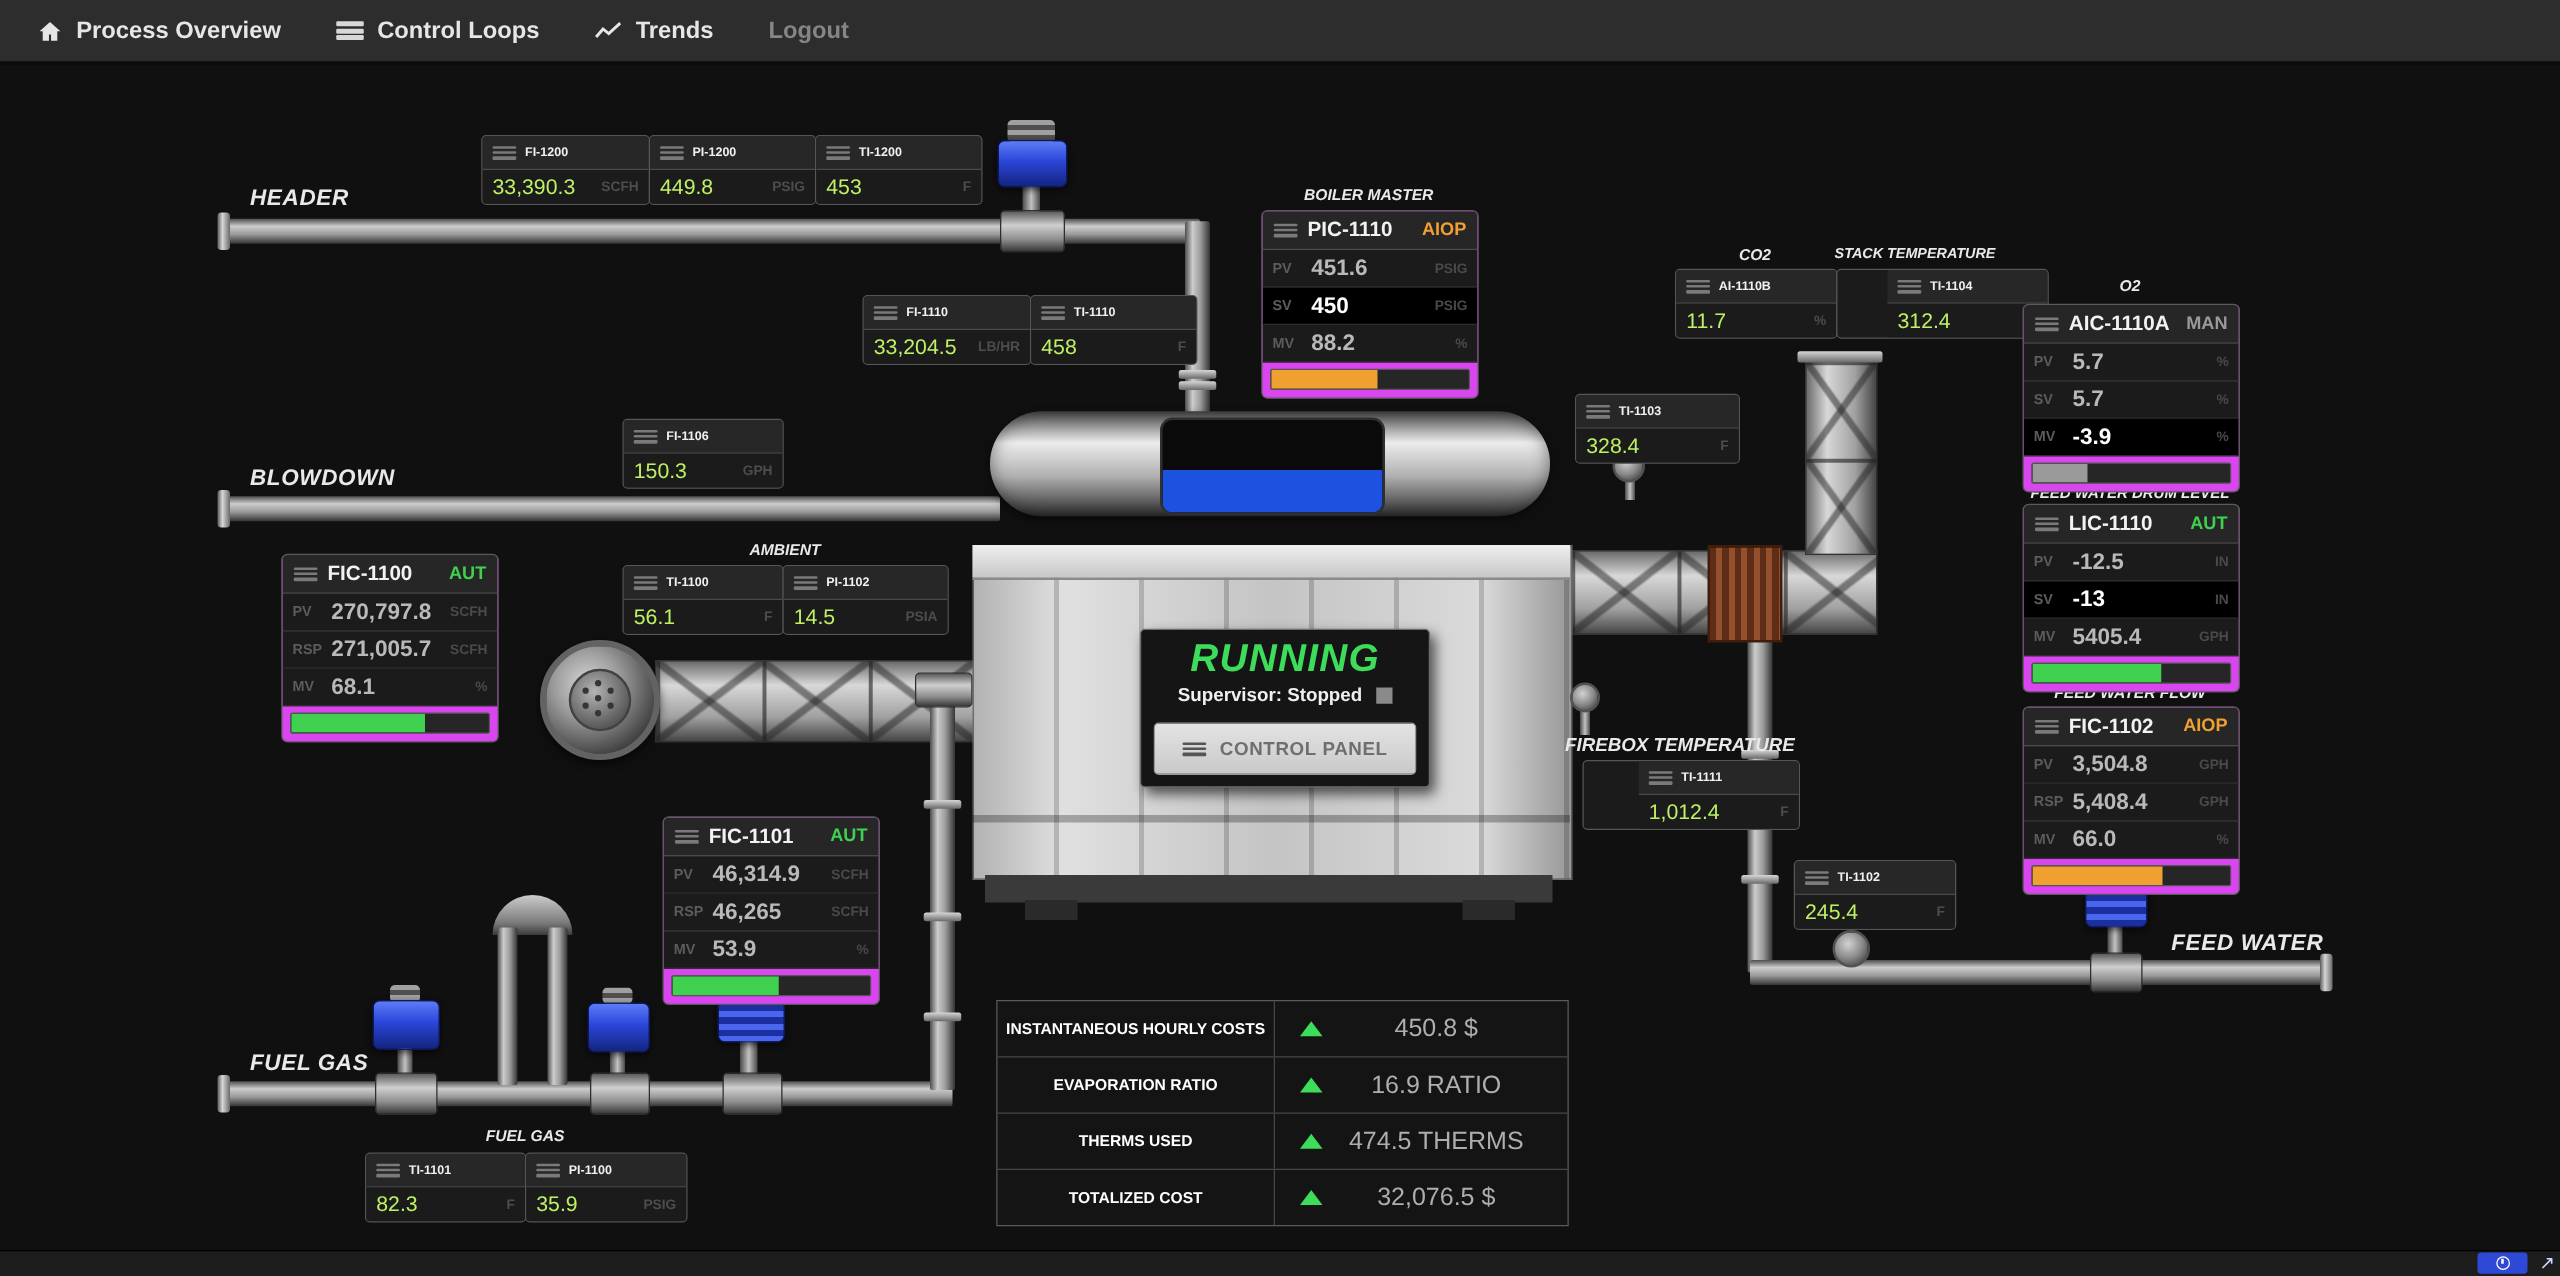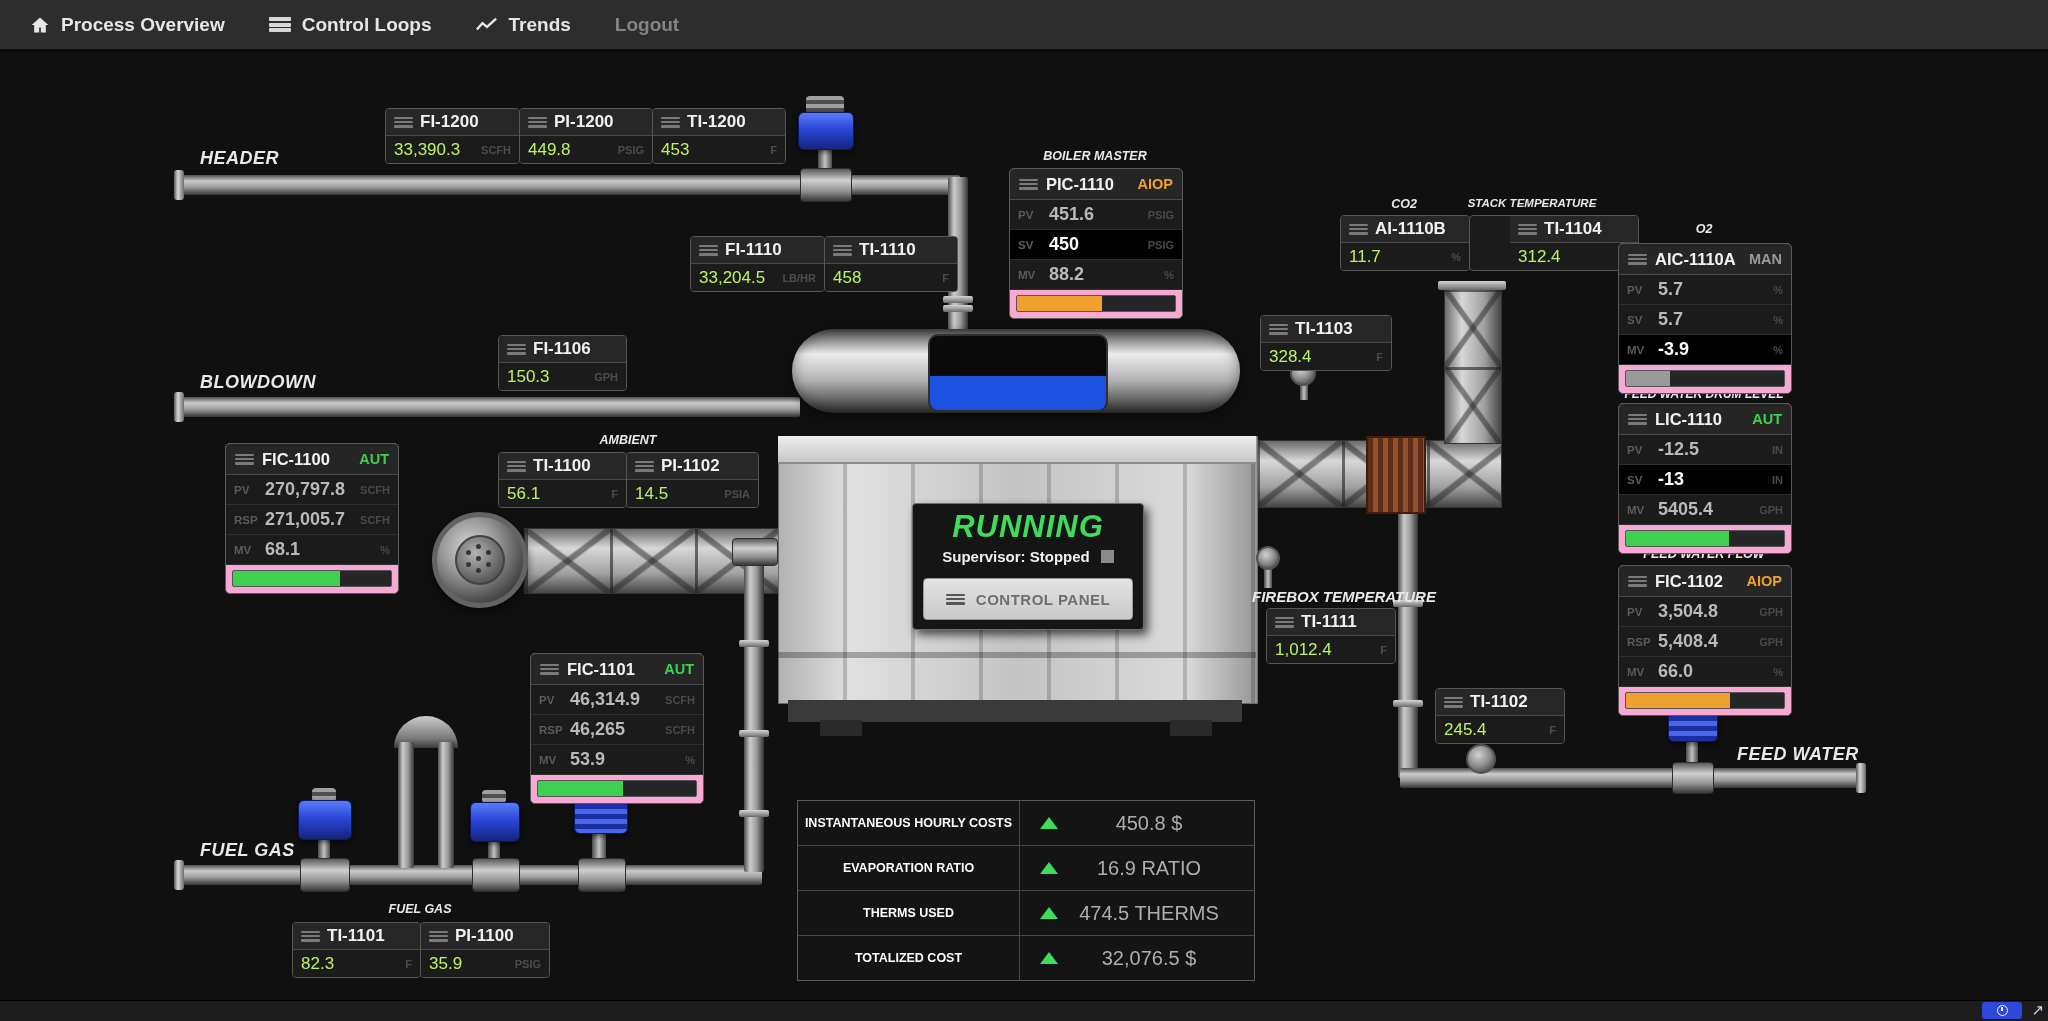--- a/index.html
+++ b/index.html
@@ -23,27 +23,27 @@
   
   .slabel{position:absolute;color:#e9e9e9;font-weight:bold;font-style:italic;z-index:6;white-space:nowrap;}
   .slabel.big{font-size:18px;letter-spacing:.5px;}
   .slabel.small{font-size:12.5px;}
 
   
   .cluster{position:absolute;display:flex;z-index:8;}
   .ind{border:1px solid #565656;border-radius:4px;background:#1b1b1b;overflow:hidden;margin-left:-1px;}
   .ind:first-child{margin-left:0;}
   .ind-h{height:26px;display:flex;align-items:center;gap:7px;padding:0 8px;background:#272727;border-bottom:1px solid #4a4a4a;}
-  .ind-tag{color:#f1f1f1;font-weight:bold;font-size:17px;white-space:nowrap;}
+  .ind-tag{color:#f1f1f1;font-weight:bold;font-size:10px;white-space:nowrap;}
   .ind-v{height:27px;display:flex;align-items:center;justify-content:space-between;padding:0 8px;background:#1b1b1b;}
   .ind-val{color:#bef264;font-size:17px;white-space:nowrap;}
   .ind-unit{color:#4d4d4d;font-size:11px;font-weight:bold;margin-left:6px;}
 
   
-  .panel{position:absolute;width:172px;border:1px solid #5a5a5a;border-radius:5px;background:#f9a8d4;overflow:hidden;z-index:9;}
+  .panel{position:absolute;width:172px;border:1px solid #5a5a5a;border-radius:5px;background:#d946ef;overflow:hidden;z-index:9;}
   .panel-h{height:30px;display:flex;align-items:center;gap:8px;padding:0 9px;background:#262626;border-bottom:1px solid #4a4a4a;}
   .panel-tag{font-size:16.5px;font-weight:bold;color:#f2f2f2;flex:1;white-space:nowrap;}
   .panel-mode{font-size:14.5px;font-weight:bold;}
   .mode-aut{color:var(--accent-green,#3fd04f);}
   .mode-aiop{color:var(--accent-orange,#f0a030);}
   .mode-man{color:var(--accent-gray,#9a9a9a);}
   .prow{height:29px;display:flex;align-items:center;padding:0 8px;gap:3px;border-bottom:1px solid #2e2e2e;background:#1b1b1b;}
   .prow .lbl{color:#5c5c5c;font-size:11.5px;font-weight:bold;width:28px;flex:0 0 auto;}
   .prow .val{color:#b9b9b9;font-size:18px;font-weight:bold;flex:1;white-space:nowrap;}
   .prow .unit{color:#4a4a4a;font-size:11px;font-weight:bold;}
@@ -440,21 +440,21 @@
         <span class="ind-tag">TI-1104</span>
       </div>
     <div class="ind-v">
         <span class="ind-val">312.4</span>
         <span class="ind-unit">F</span>
       </div>
   </div>
 </div>
 
 <div class="cluster" style="left:1266px;top:608px;">
-  <div class="ind" style="width:128px;">
+  <div class="ind" style="width:128px;padding-left:44px;">
     <div class="ind-h">
         <span class="burger">
           <i></i>
           <i></i>
           <i></i>
         </span>
         <span class="ind-tag">TI-1111</span>
       </div>
     <div class="ind-v">
         <span class="ind-val">1,012.4</span>

